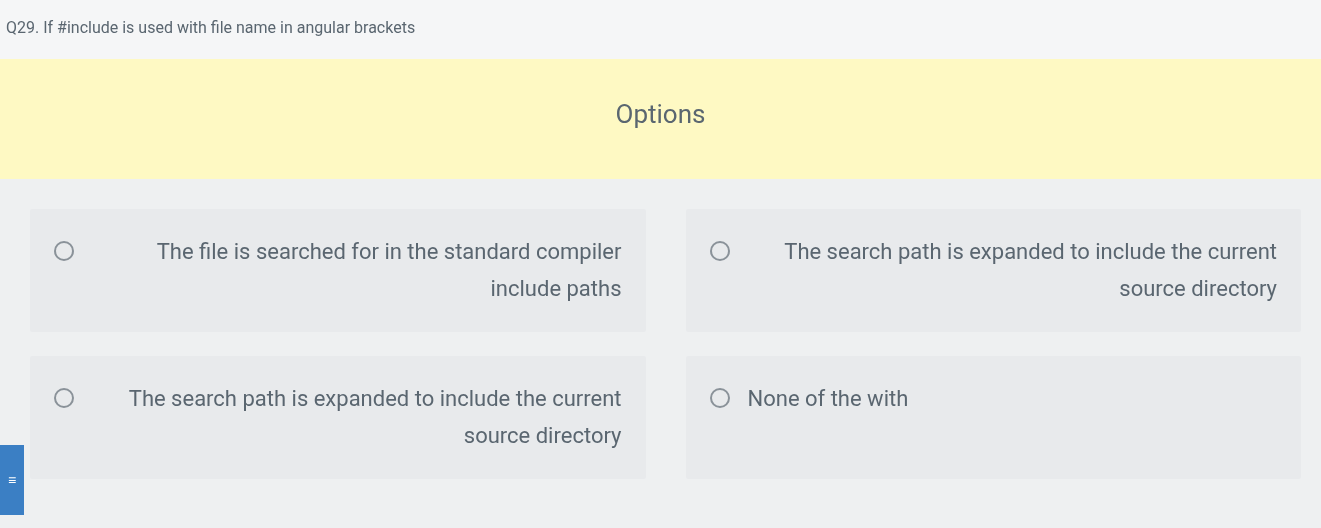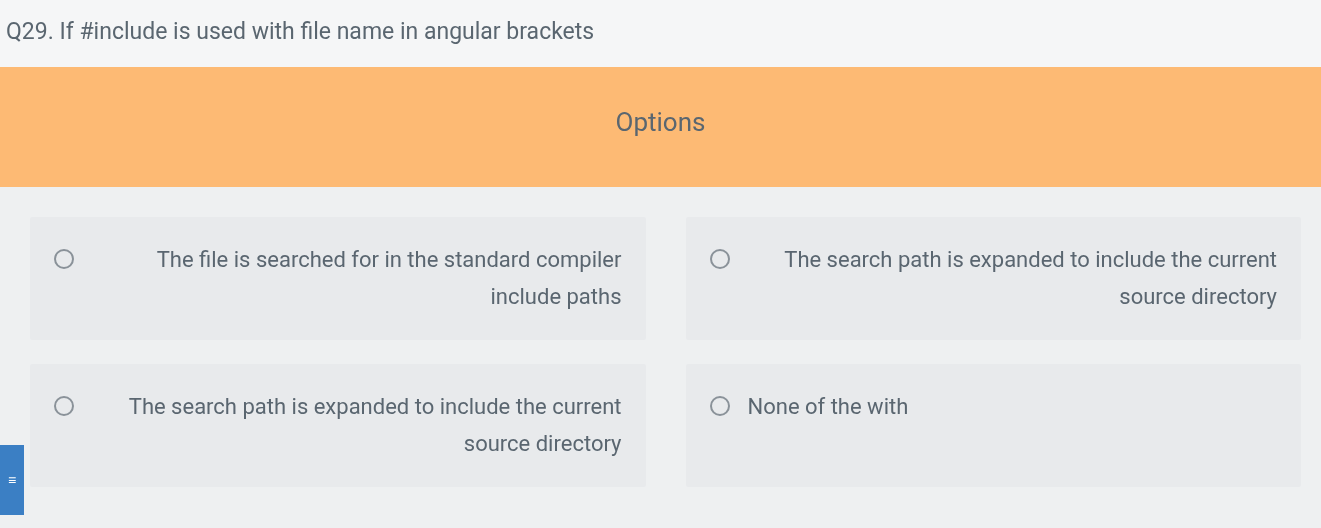--- a/index.html
+++ b/index.html
@@ -11,26 +11,26 @@
       font-family: -apple-system, BlinkMacSystemFont, 'Segoe UI', Roboto, sans-serif;
       background: #eef0f1;
       width: 1321px;
       height: 528px;
       overflow: hidden;
       position: relative;
     }
     .question-header {
       background: #f5f6f7;
       padding: 18px 6px 22px 6px;
-      font-size: 23px;
+      font-size: 16px;
       color: #5a6670;
       font-weight: 400;
     }
     .options-section {
-      background: #fdba74;
+      background: #fef9c3;
       padding: 40px 0 50px 0;
     }
     .options-heading {
       text-align: center;
       font-size: 26px;
       color: #5a6670;
       font-weight: 400;
     }
     .options-grid {
       display: grid;

